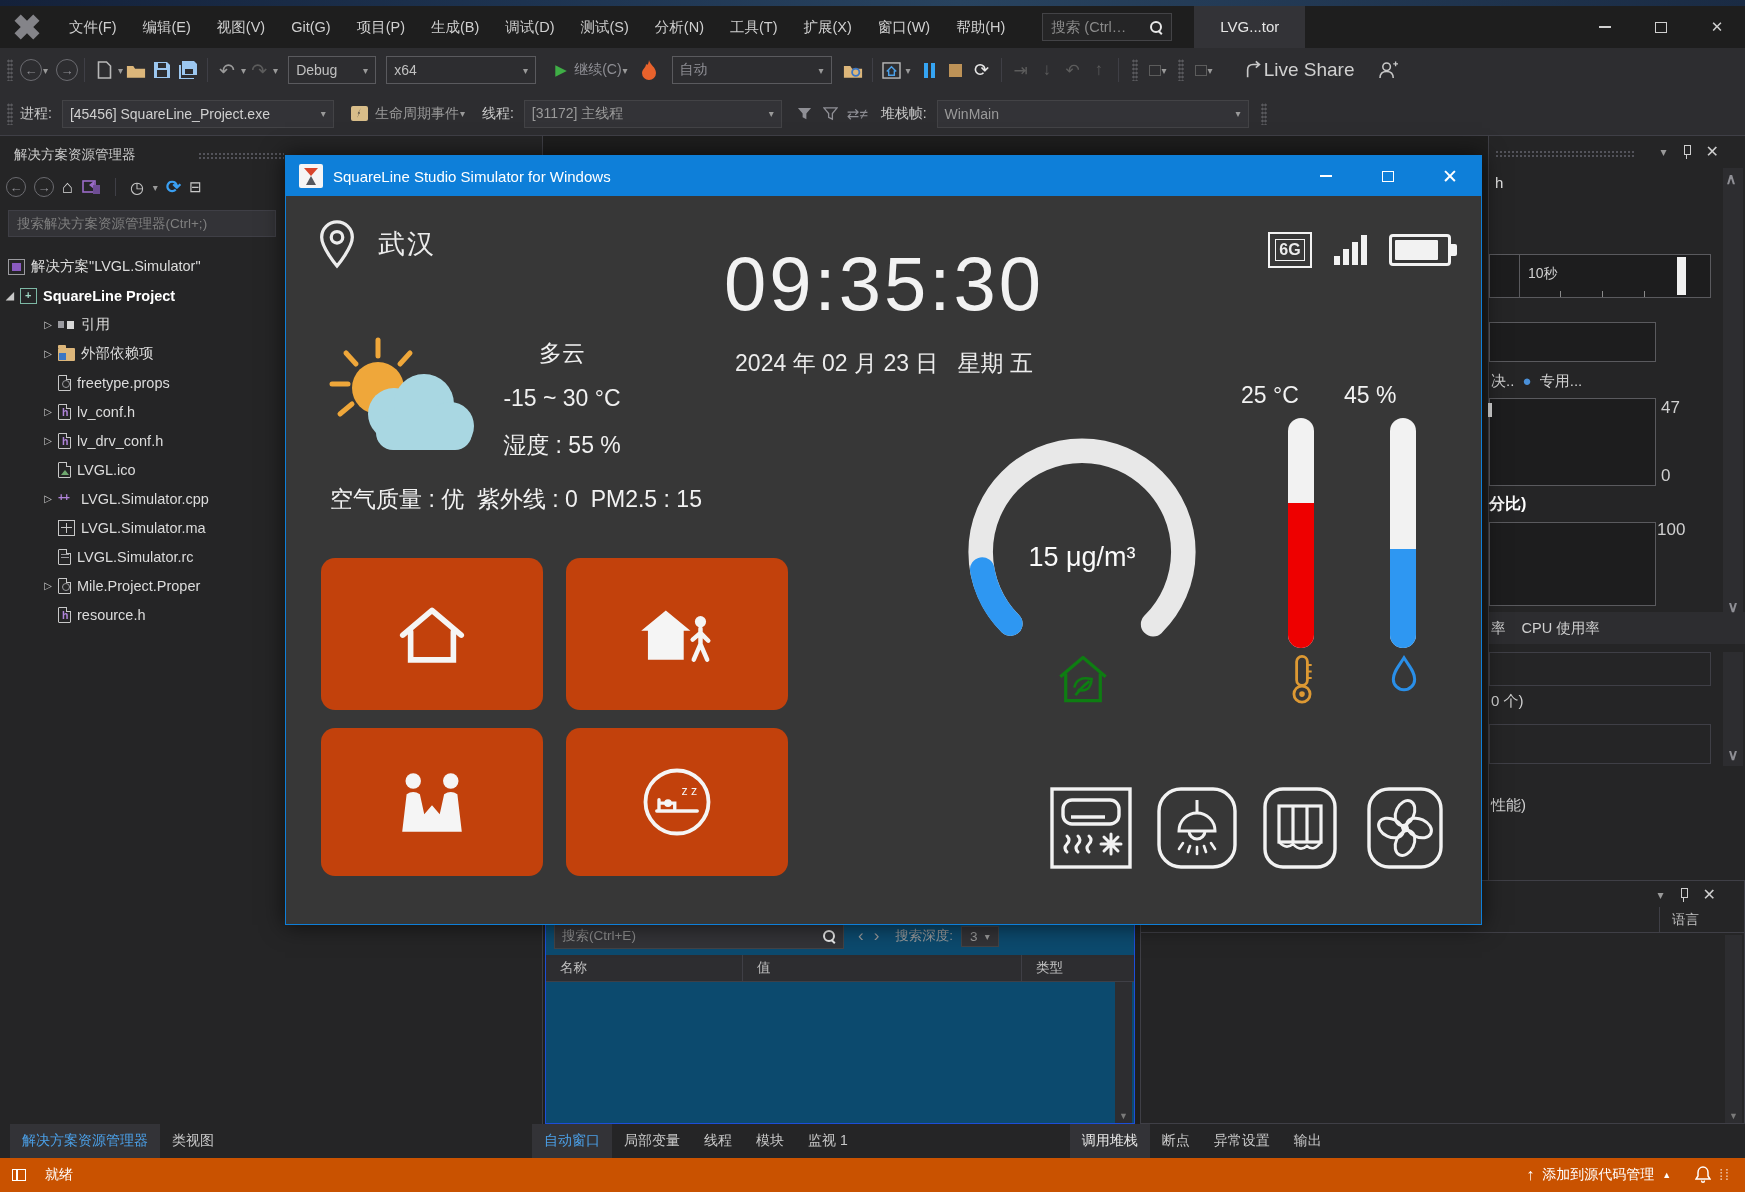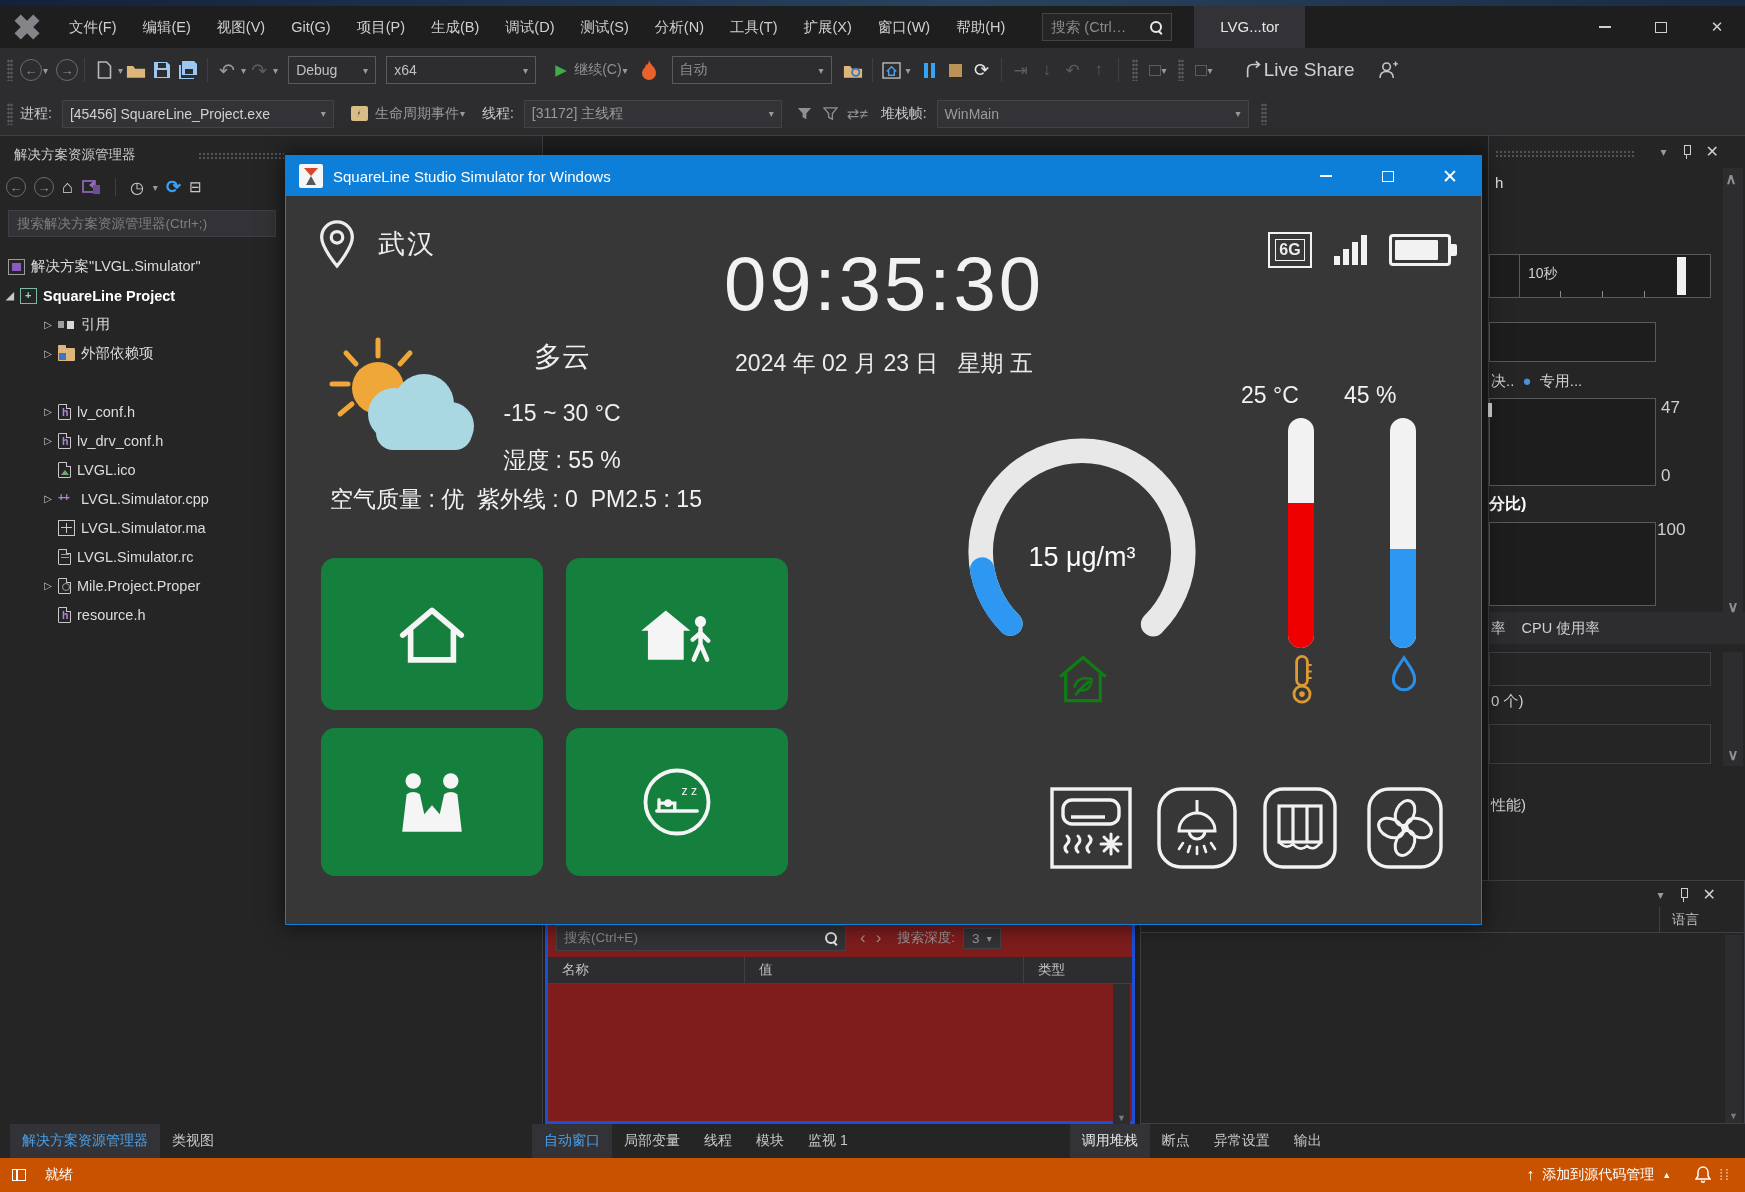--- a/index.html
+++ b/index.html
@@ -65,21 +65,21 @@
   .glyph-h{position:absolute;left:3px;top:1px;font-size:10.5px;color:#b185db;font-weight:bold;}
   .glyph-pp{position:absolute;left:0px;top:0px;font-size:11px;color:#b185db;font-weight:bold;letter-spacing:-1px;}
   .ic-gear::after{content:"";position:absolute;left:3px;top:4px;width:6px;height:6px;border:1.5px solid #9b9ba0;border-radius:50%;}
   .ic-img::after{content:"";position:absolute;left:2px;bottom:2px;border-left:4px solid transparent;border-right:4px solid transparent;border-bottom:5px solid #6fa86f;}
   .ic-lines::after{content:"";position:absolute;left:2px;top:4px;width:8px;height:6px;background:repeating-linear-gradient(#9b9ba0 0 1px,transparent 1px 3px);}
   .ic-man{border:1.2px solid #c8c8c8;}
   .ic-man::after{content:"";position:absolute;left:2px;top:2px;right:2px;bottom:2px;background:
      linear-gradient(#c8c8c8,#c8c8c8) center/100% 1px no-repeat,
      linear-gradient(90deg,#c8c8c8,#c8c8c8) center/1px 100% no-repeat;}
   
-  .autos{left:545px;top:880px;width:590px;height:244px;background:#7f1d1d;border:3px solid #1d4ed8;}
+  .autos{left:545px;top:880px;width:590px;height:244px;background:#0c4a6e;border:1px solid #1d4ed8;}
   .callstack{left:1140px;top:880px;width:605px;height:244px;background:#252526;border:1px solid #3f3f46;}
   .searchrow{position:absolute;left:8px;top:42px;display:flex;align-items:center;color:#9a9a9a;font-size:13.5px;}
   .as-input{width:290px;height:26px;background:#333337;border:1px solid #434346;color:#8a8a8a;display:flex;align-items:center;justify-content:space-between;padding:0 7px;}
   .colhead{position:absolute;left:0;top:74px;width:100%;height:27px;background:#2d2d30;border-bottom:1px solid #3f3f46;color:#c0c0c0;font-size:13.5px;display:flex;align-items:center;}
   .colsep{width:1px;height:100%;background:#3f3f46;}
   .vscroll{position:absolute;top:0;right:2px;width:17px;background:#2d2d30;color:#7a7a7a;font-size:9px;display:flex;flex-direction:column;justify-content:space-between;align-items:center;padding:2px 0;}
   
   .diag{left:1488px;top:136px;width:257px;height:744px;background:#252526;color:#d4d4d4;border-left:1px solid #3f3f46;}
   .dhead{position:absolute;left:0;top:4px;width:100%;height:24px;}
   .dots-long{position:absolute;left:6px;top:10px;width:140px;height:7px;background-image:radial-gradient(#53535a 1px,transparent 1.2px);background-size:4px 4px;}
@@ -116,25 +116,25 @@
   .statusicons{position:absolute;right:32px;top:36px;display:flex;align-items:center;gap:22px;}
   .badge6g{width:44px;height:36px;border:2.5px solid #f2f2f2;display:flex;align-items:center;justify-content:center;}
   .badge6g i{border:1.5px solid #f2f2f2;font-style:normal;font-weight:bold;font-size:16px;padding:1px 3px;}
   .sigbars{display:flex;align-items:flex-end;gap:3px;height:30px;}
   .sigbars i{width:6px;background:#f2f2f2;}
   .battery{width:62px;height:32px;border:3px solid #f2f2f2;border-radius:4px;position:relative;padding:3px;}
   .battery::after{content:"";position:absolute;right:-9px;top:7px;width:6px;height:12px;background:#f2f2f2;border-radius:0 2px 2px 0;}
   .battery i{display:block;height:100%;width:86%;background:#f2f2f2;border-radius:1px;}
   .weather-icon{position:absolute;left:30px;top:136px;}
   .wx-block{position:absolute;left:188px;top:142px;width:176px;text-align:center;color:#f0f0f0;}
-  .wx-cond{font-size:28px;margin-bottom:24px;}
+  .wx-cond{font-size:23px;margin-bottom:16px;}
   .wx-range{font-size:23px;margin-bottom:18px;white-space:pre;}
   .wx-hum{font-size:23px;white-space:pre;}
   .airline{position:absolute;left:44px;top:288px;font-size:23px;color:#f2f2f2;white-space:pre;}
-  .scenebtn{position:absolute;width:222px;background:#15803d;border-radius:14px;display:flex;align-items:center;justify-content:center;}
+  .scenebtn{position:absolute;width:222px;background:#c2410c;border-radius:14px;display:flex;align-items:center;justify-content:center;}
   .gauge{position:absolute;left:668px;top:228px;width:256px;height:256px;}
   .gauge-label{position:absolute;left:0;top:118px;width:100%;text-align:center;font-size:27px;color:#fafafa;}
   .eco{position:absolute;left:770px;top:455px;}
   .vslider{position:absolute;width:26px;height:230px;top:222px;background:#f2f2f2;border-radius:13px;overflow:hidden;}
   .vslider i{position:absolute;left:0;bottom:0;width:100%;display:block;}
   .vlabel{position:absolute;top:186px;width:120px;text-align:left;font-size:23px;color:#f2f2f2;white-space:pre;}
   .thermo-sm{position:absolute;top:455px;}
   .drop-sm{position:absolute;top:458px;}
   .thermostat{position:absolute;left:550px;top:500px;width:168px;height:150px;border:3.5px solid #f2f2f2;border-radius:10px;}
   .tstat-screen{position:absolute;left:14px;top:11px;width:138px;height:94px;border:3.5px solid #f2f2f2;border-radius:9px;display:flex;align-items:flex-start;justify-content:center;}
@@ -399,20 +399,25 @@
         <span class="arr">▷</span>
       <span class="tic ic-ref"></span>
       <span>引用</span>
     </div>
     <div class="trow" style="top:203px">
       <span style="width:40px"></span>
         <span class="arr">▷</span>
       <span class="tic ic-folder"></span>
       <span>外部依赖项</span>
     </div>
+    <div class="trow" style="top:232px">
+      <span style="width:56px"></span>
+      <span class="tic ic-file ic-gear"></span>
+      <span>freetype.props</span>
+    </div>
     <div class="trow" style="top:261px">
       <span style="width:40px"></span>
         <span class="arr">▷</span>
       <span class="tic ic-file">
           <span class="glyph-h">h</span>
         </span>
       <span>lv_conf.h</span>
     </div>
     <div class="trow" style="top:290px">
       <span style="width:40px"></span>

